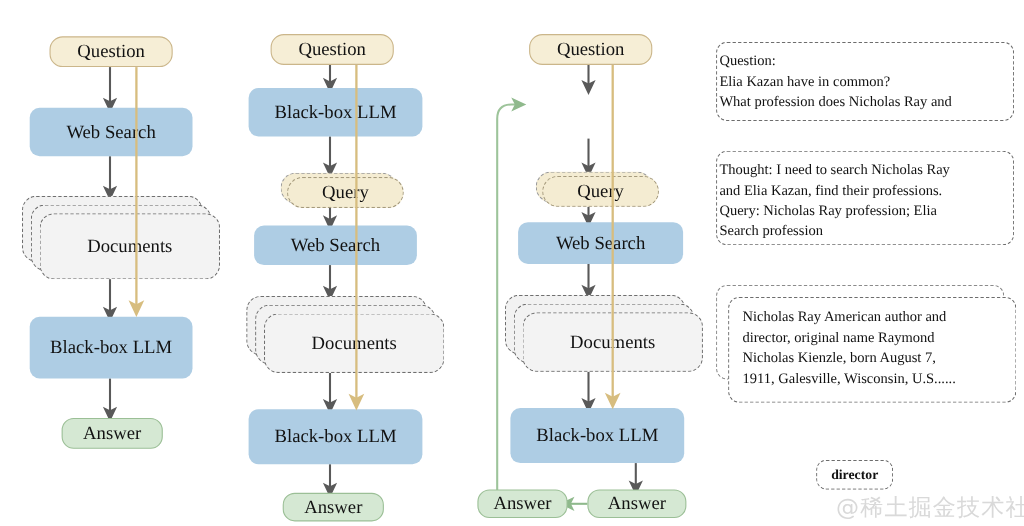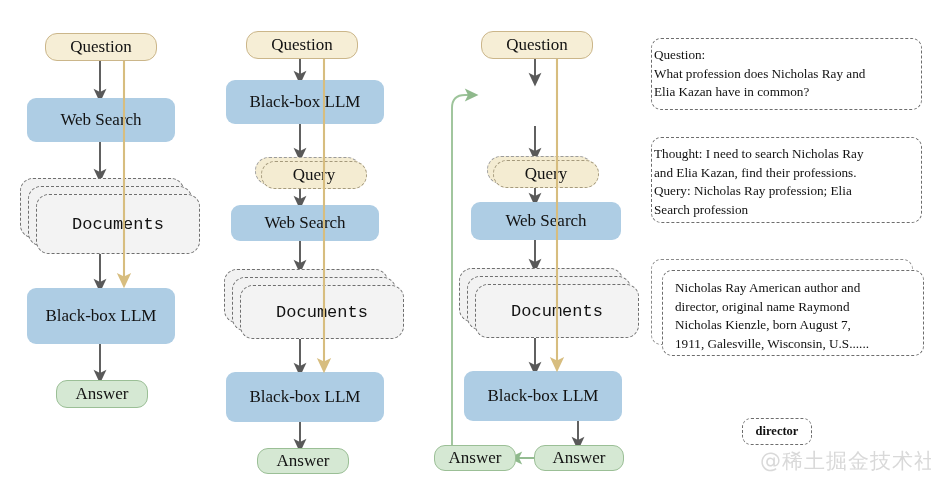--- a/index.html
+++ b/index.html
@@ -46,21 +46,20 @@
   }
 
   
   .stack{position:absolute;z-index:4;}
   .stack .layer{
     position:absolute;
     box-sizing:border-box;
     border:1.6px dashed #6f6f6f;
     border-radius:13px;
     background:#f2f2f2;
-    font-family:Liberation Mono, monospace;
   }
   .stack .front{
     background:#f3f3f3;
     display:flex;align-items:center;justify-content:center;
     font-size:17px;color:#121212;
   }
 
   
   .qstack{position:absolute;z-index:6;}
   .qstack .qlayer{
@@ -272,33 +271,33 @@
       <line x1="124" y1="61" x2="124" y2="281" marker-end="url(#ah-yellow)"></line>
 
       <line x1="324" y1="59" x2="324" y2="366" marker-end="url(#ah-yellow)"></line>
 
       <line x1="557" y1="59" x2="557" y2="365" marker-end="url(#ah-yellow)"></line>
     </g>
   </svg>
 
   <div class="notebox" style="left:651px;top:38px;width:271px;height:72px;">
     <span class="ln">Question:</span>
+    <span class="ln">Elia Kazan have in common?</span>
     <span class="ln">What profession does Nicholas Ray and</span>
-    <span class="ln">Elia Kazan have in common?</span>
   </div>
 
   <div class="notebox" style="left:651px;top:137px;width:271px;height:86px;">
     <span class="ln">Thought: I need to search Nicholas Ray</span>
     <span class="ln">and Elia Kazan, find their professions.</span>
     <span class="ln">Query: Nicholas Ray profession; Elia</span>
     <span class="ln">Search profession</span>
   </div>
 
   <div class="noteshadow" style="left:651px;top:259px;width:262px;height:86px;"></div>
-  <div class="notebox" style="left:662px;top:270px;width:262px;height:86px;padding:8px 12px;">
+  <div class="notebox" style="left:662px;top:270px;width:262px;height:96px;padding:8px 12px;">
     <span class="ln">Nicholas Ray American author and</span>
     <span class="ln">director, original name Raymond</span>
     <span class="ln">Nicholas Kienzle, born August 7,</span>
     <span class="ln">1911, Galesville, Wisconsin, U.S......</span>
   </div>
 
   <div class="tagbox" style="left:742px;top:418px;width:70px;height:27px;">
     <span>director</span>
   </div>
 

